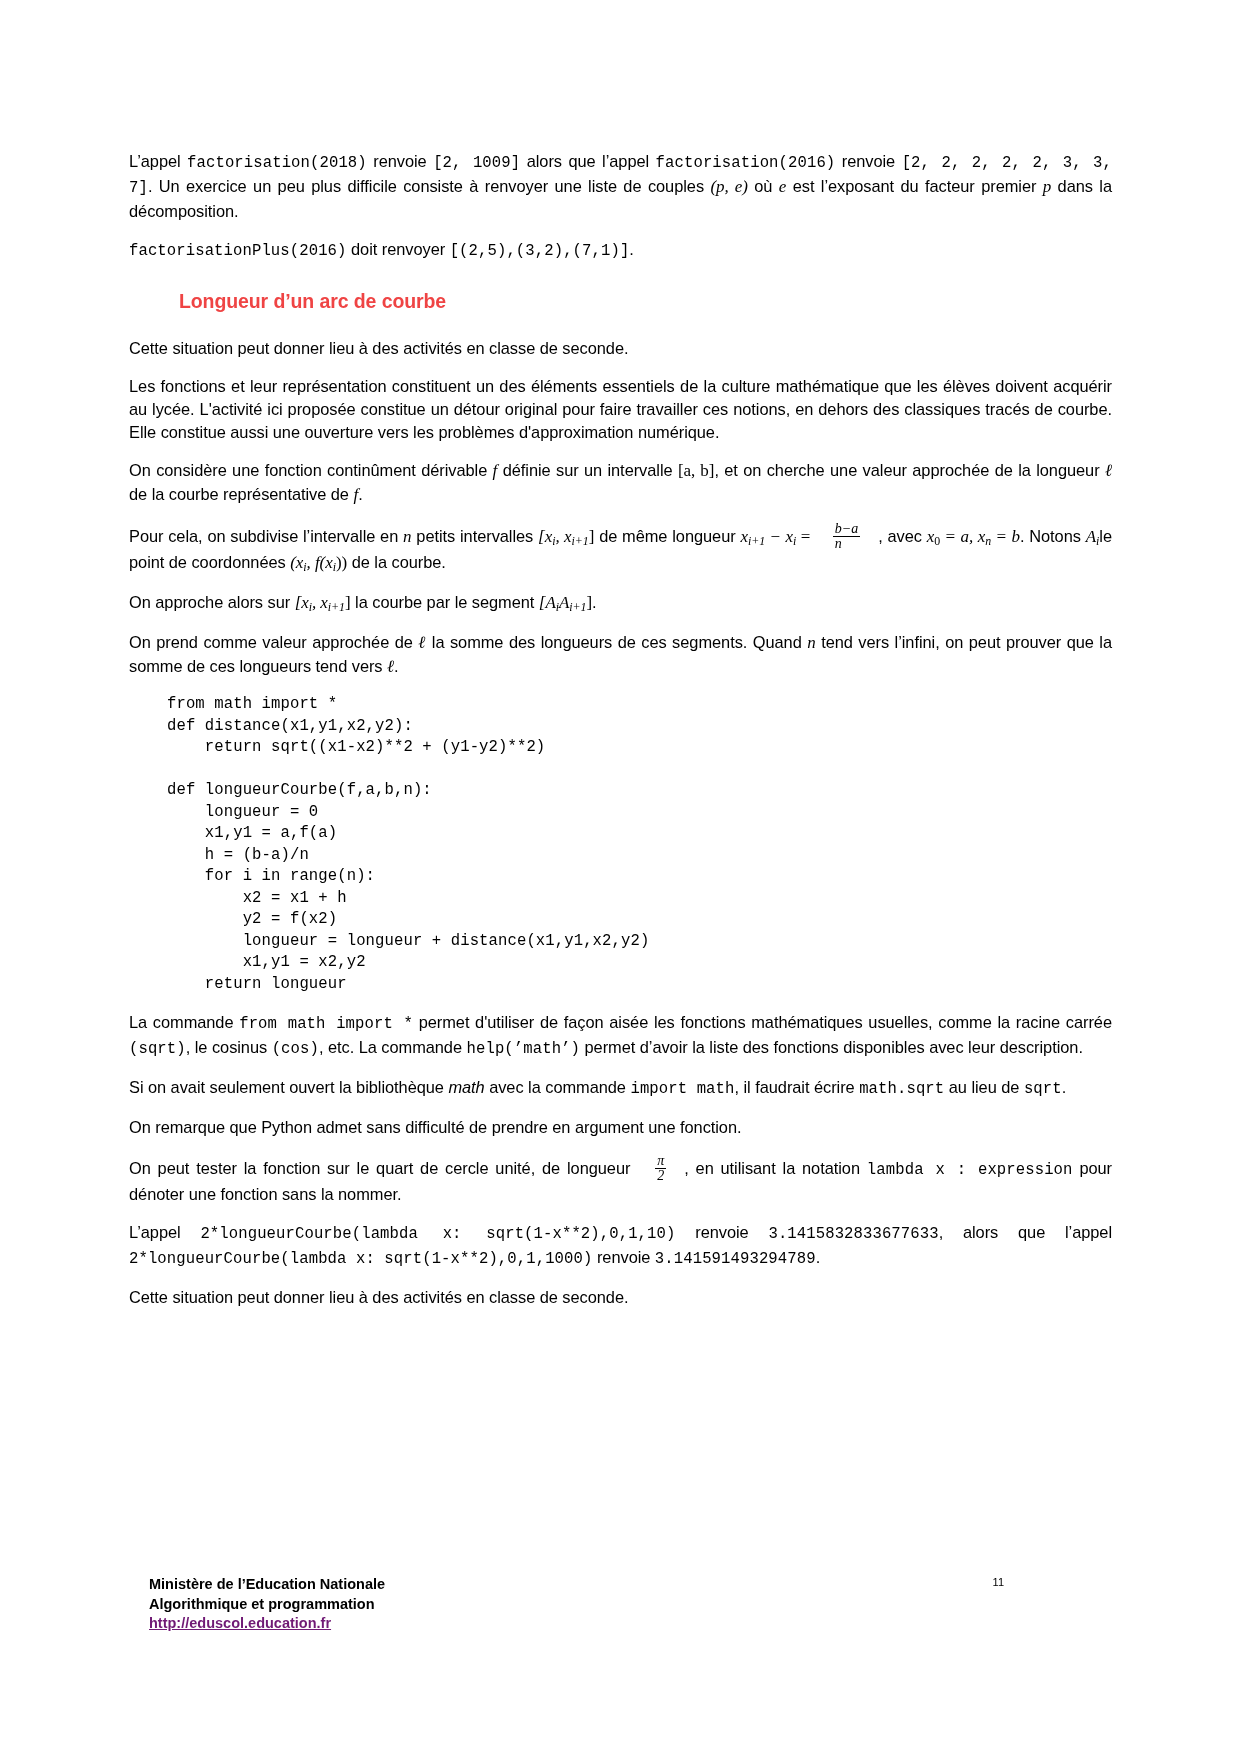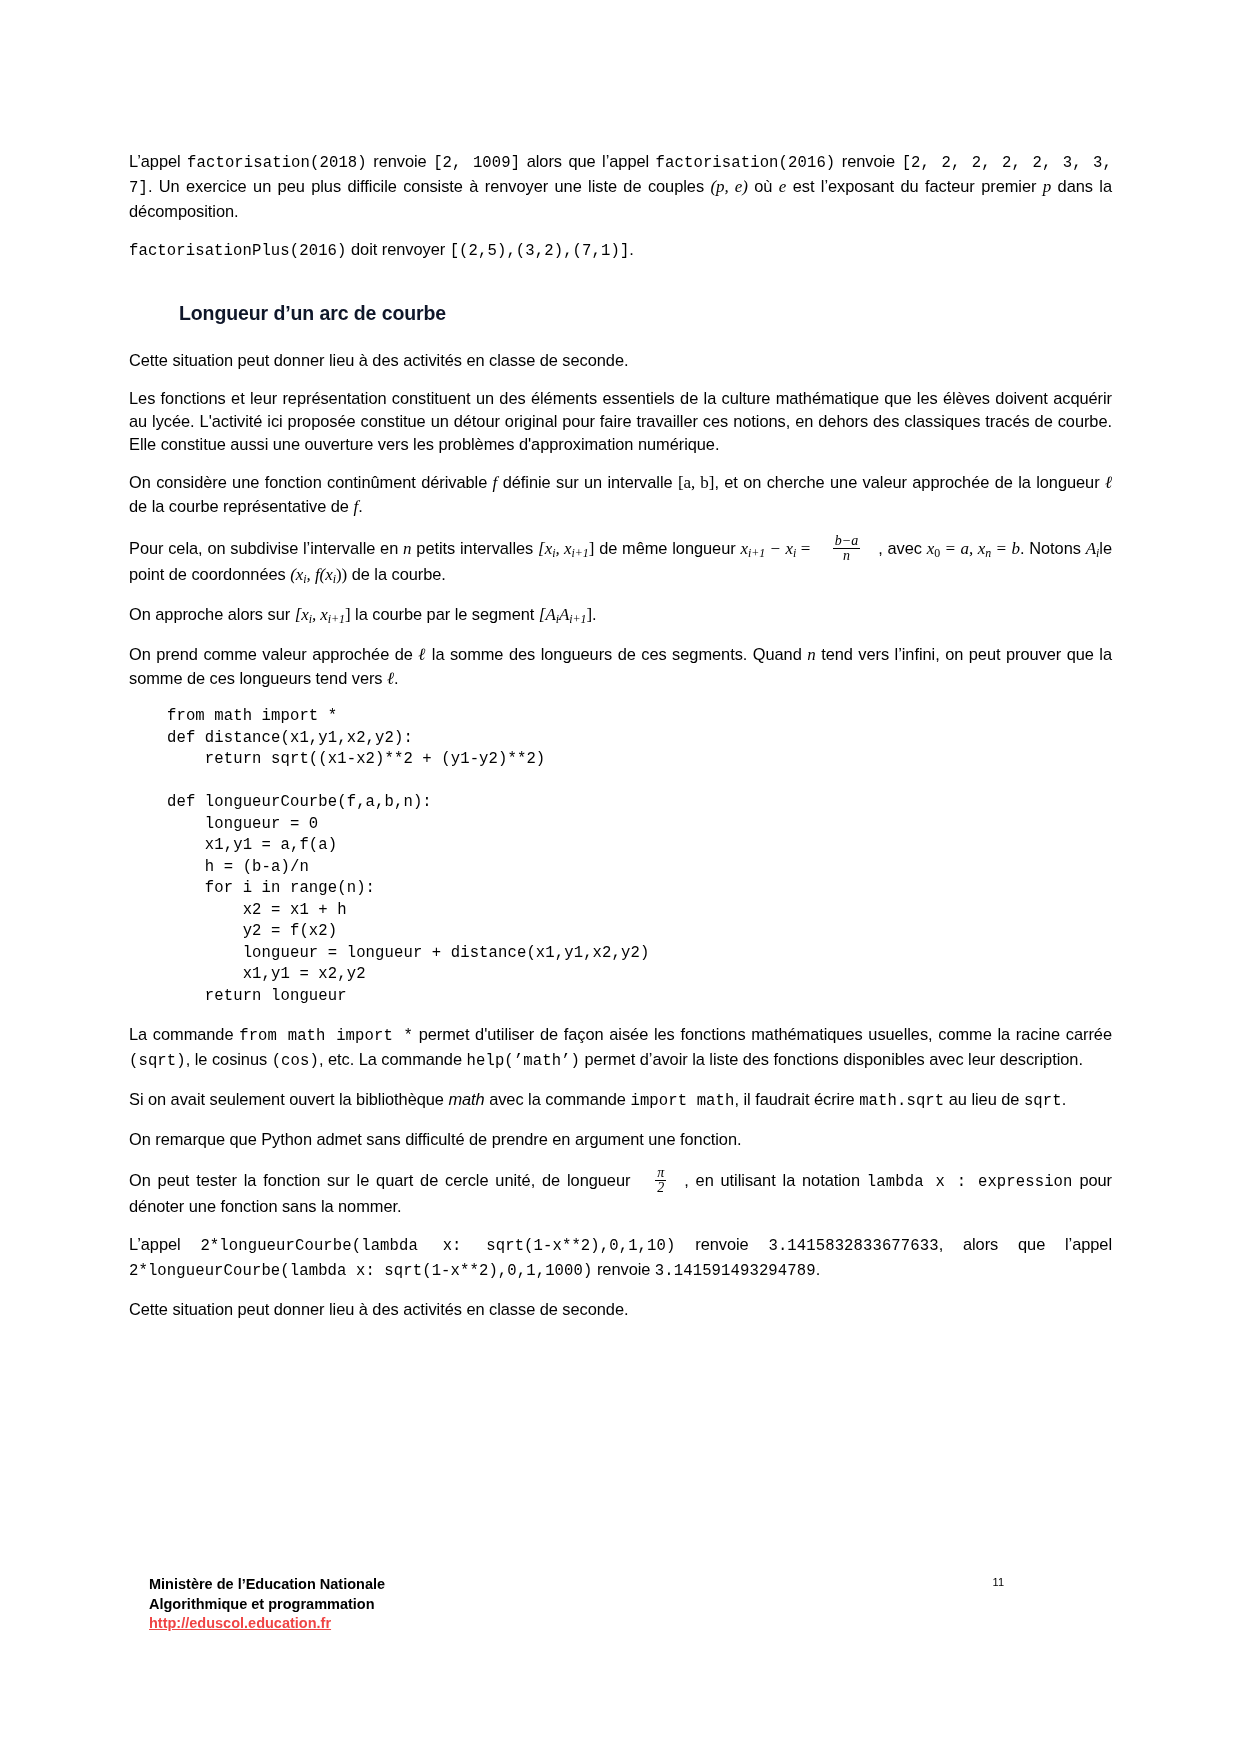--- a/index.html
+++ b/index.html
@@ -30,22 +30,22 @@
     letter-spacing: -0.05px;
   }
   .mono-inline {
     font-family: "Liberation Mono", "DejaVu Sans Mono", monospace;
     font-size: 15.6px;
     letter-spacing: 0.1px;
   }
   h2.section {
     font-size: 19.5px;
     font-weight: bold;
-    color: #0f172a;
-    margin: 40px 0 24px 0;
+    color: #ef4444;
+    margin: 28px 0 24px 0;
     padding-left: 50px;
     letter-spacing: -0.1px;
   }
   .m {
     font-family: "Liberation Serif", "DejaVu Serif", serif;
     font-style: italic;
     font-size: 17px;
   }
   .mr {
     font-family: "Liberation Serif", "DejaVu Serif", serif;
@@ -58,21 +58,20 @@
     font-style: italic;
   }
   .subr {
     font-size: 0.70em;
     vertical-align: -0.28em;
     font-style: normal;
   }
   .frac {
     display: inline-block;
     vertical-align: -0.45em;
-    text-align: center;
     font-family: "Liberation Serif", "DejaVu Serif", serif;
     font-style: italic;
     font-size: 14px;
     line-height: 1.02;
     margin: 0 18px;
   }
   .frac .num { display: block; padding: 0 2px; }
   .frac .den { display: block; border-top: 1px solid #000; padding: 0 2px; }
   pre.code {
     margin: 0 0 16px 0;
@@ -93,21 +92,21 @@
     line-height: 1.35;
   }
   .footer .row {
     display: flex;
     justify-content: space-between;
     align-items: flex-start;
     margin-left: 20px;
   }
   .footer .pagenum { font-weight: normal; font-size: 11px; }
   .footer a, .footer .link {
-    color: #ef4444;
+    color: #701a75;
     text-decoration: underline;
     font-weight: bold;
   }
   .nowrap { white-space: nowrap; }
 </style>
 </head>
 <body>
 
 <div class="page">
 

